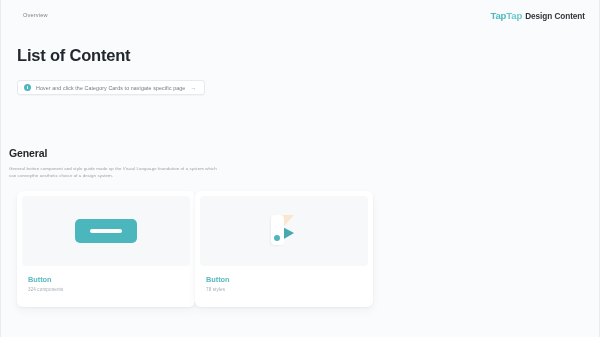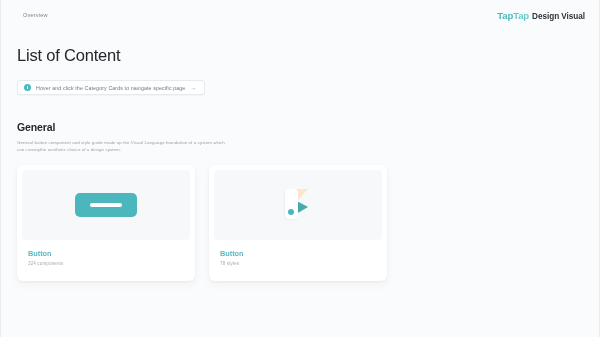--- a/index.html
+++ b/index.html
@@ -43,21 +43,21 @@
     font-size:8.2px;
     font-weight:700;
     color:#2f353b;
     letter-spacing:-.05px;
   }
 
   
   .hero { padding:16px 16px 0 16px; }
   .page-title {
     font-size:16.5px;
-    font-weight:400;
+    font-weight:700;
     color:#22282d;
     letter-spacing:-.2px;
   }
 
   .hint {
     margin-top:15px;
     display:inline-flex; align-items:center; gap:5px;
     height:15px;
     padding:0 8px 0 6px;
     background:#ffffff;
@@ -82,40 +82,39 @@
     letter-spacing:.1px;
     white-space:nowrap;
   }
   .hint-arrow {
     font-size:6px;
     color:#8a939b;
     line-height:1;
   }
 
   
-  .section { padding:0 16px; margin-top:26px; }
+  .section { padding:0 8px; margin-top:52px; }
   .section-title {
     font-size:10.5px;
     font-weight:700;
     color:#22282d;
     letter-spacing:-.1px;
   }
   .section-desc {
     margin-top:6px;
     font-size:4.4px;
     line-height:1.62;
     color:#9aa2a9;
     max-width:212px;
     letter-spacing:.08px;
   }
 
   
   .cards {
     display:flex;
-    gap:14px;
     padding:0 16px;
     margin-top:12px;
   }
   .card {
     width:178px;
     background:#ffffff;
     border-radius:6px;
     box-shadow:0 1px 3px rgba(26,42,60,.055), 0 4px 10px rgba(26,42,60,.04);
     overflow:hidden;
     padding:5px;
@@ -208,21 +207,21 @@
 </style>
 </head>
 <body>
 
 <div class="page">
 
   <div class="topbar">
     <div class="breadcrumb">Overview</div>
     <div class="brand">
       <span class="brand-mark"><span>Tap</span><span class="t2">Tap</span></span>
-      <span class="brand-name">Design Visual</span>
+      <span class="brand-name">Design Content</span>
     </div>
   </div>
 
   <div class="hero">
     <h1 class="page-title">List of Content</h1>
 
     <div class="hint">
       <span class="hint-icon"></span>
       <span class="hint-text">Hover and click the Category Cards to navigate specific page</span>
       <span class="hint-arrow">→</span>

